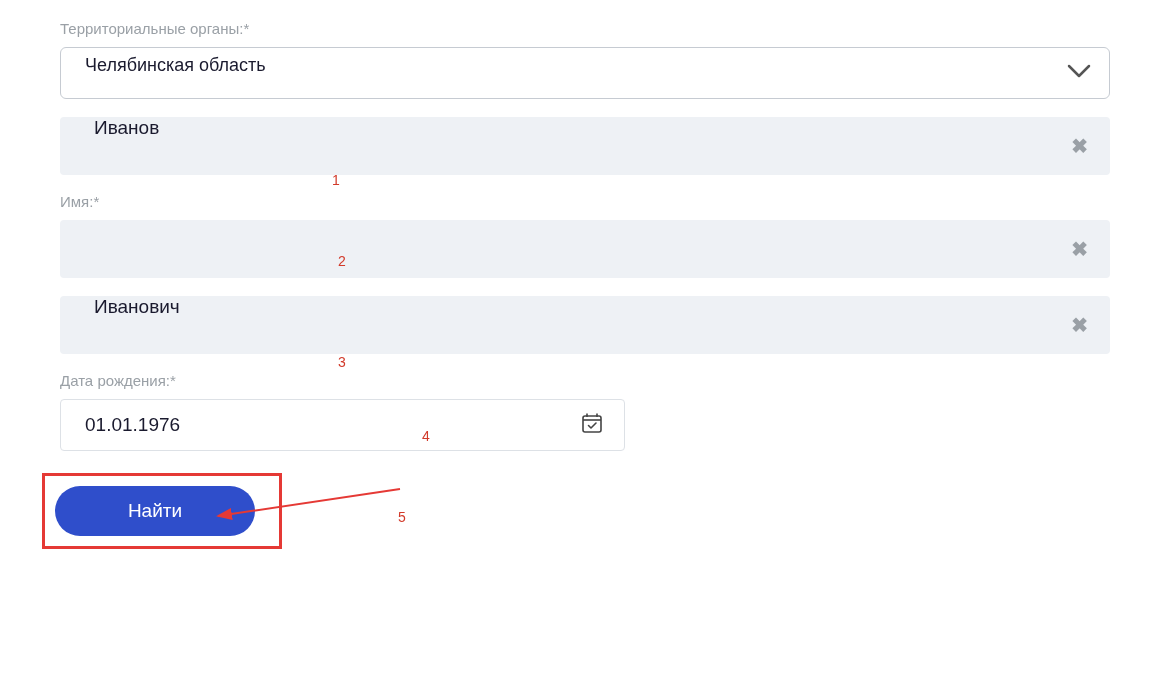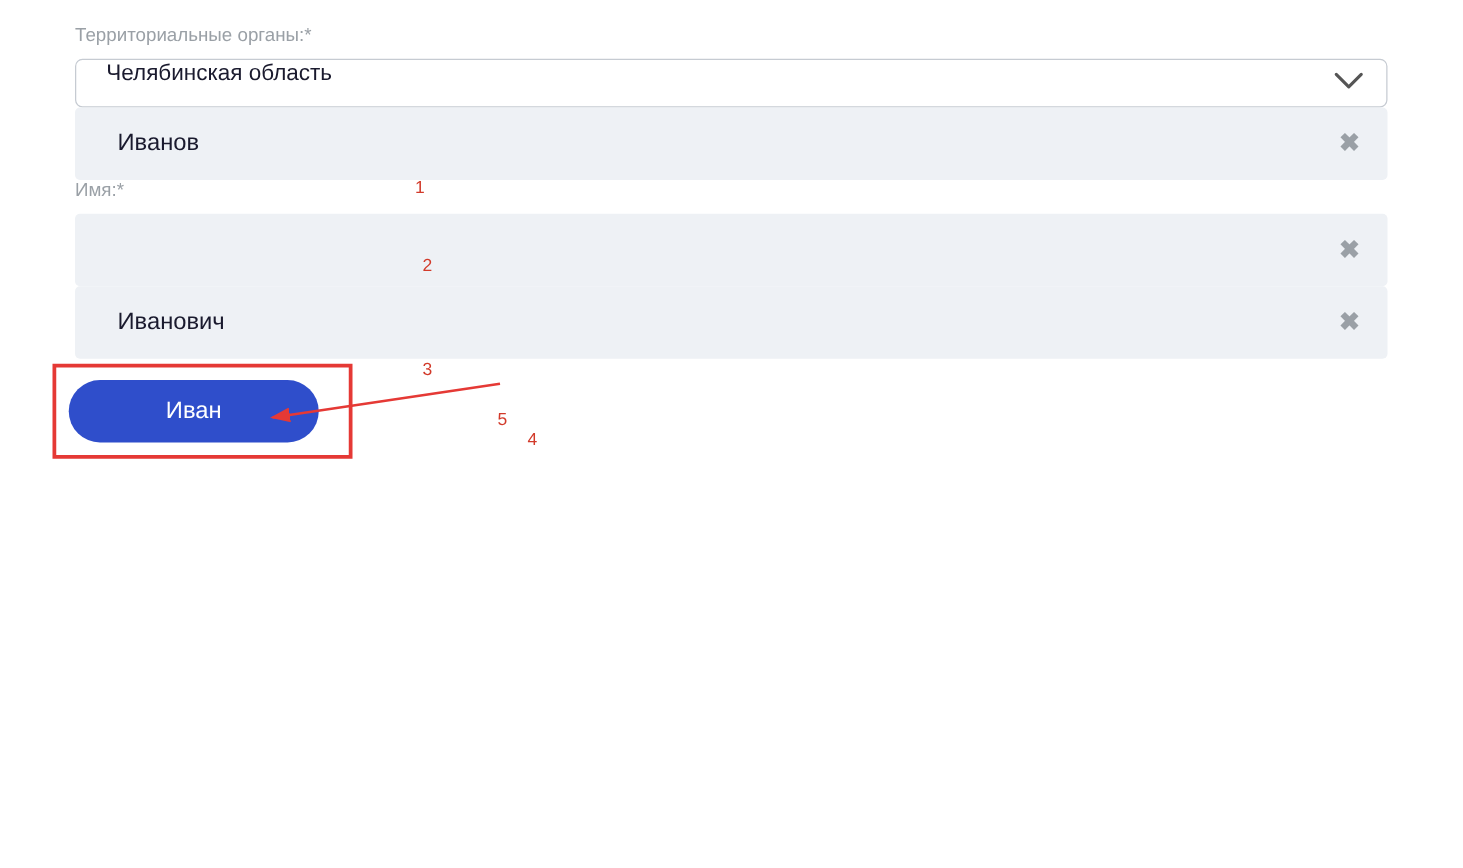--- a/index.html
+++ b/index.html
@@ -3,34 +3,35 @@
 <meta charset="utf-8">
 <style>
   * { box-sizing: border-box; margin: 0; padding: 0; }
   body {
     font-family: -apple-system, BlinkMacSystemFont, "Segoe UI", Arial, sans-serif;
     background: #ffffff;
     padding: 20px 60px;
     color: #333;
   }
   .form-group {
+    margin-bottom: 18px;
   }
   .form-label {
     display: block;
     color: #9aa0a6;
     font-size: 15px;
     margin-bottom: 10px;
     font-weight: 400;
   }
   .select-wrapper {
     position: relative;
     border: 1px solid #c6cbd2;
     border-radius: 6px;
     background: #fff;
-    height: 39px;
+    height: 52px;
     display: flex;
     align-items: center;
     padding: 0 50px 16px 24px;
     cursor: pointer;
   }
   .select-wrapper .select-value {
     color: #1a1a2e;
     font-size: 18px;
   }
   .chevron-down {
@@ -39,21 +40,21 @@
     top: 50%;
     transform: translateY(-50%);
     color: #555;
   }
   .input-wrapper {
     position: relative;
     background: #eef1f5;
     border-radius: 4px;
     height: 58px;
     display: flex;
-    align-items: center;
+    align-items: flex-start;
     padding: 0 60px 0 34px;
   }
   .input-wrapper input {
     border: none;
     background: transparent;
     font-size: 19px;
     color: #1a1a2e;
     width: 100%;
     outline: none;
   }
@@ -159,26 +160,39 @@
 
 <div class="form-group" style="position:relative">
   <div class="input-wrapper">
     <input type="text" value="Иванович" style="">
     <span class="clear-icon">✖</span>
   </div>
   <span class="annot" style="left:278px; top:58px;">3</span>
 </div>
 
 <div class="form-group" style="position:relative">
+  <label class="form-label">Дата рождения:*</label>
+  <div class="date-wrapper">
+    <input type="text" value="01.01.1976" style="">
+    <span class="calendar-icon">
+      <svg width="20" height="20" viewBox="0 0 20 20">
+        <rect x="1" y="3" width="18" height="16" rx="2" fill="none" stroke="#444" stroke-width="1.6"></rect>
+        <line x1="1" y1="7" x2="19" y2="7" stroke="#444" stroke-width="1.6"></line>
+        <line x1="5" y1="0.5" x2="5" y2="4" stroke="#444" stroke-width="1.6"></line>
+        <line x1="15" y1="0.5" x2="15" y2="4" stroke="#444" stroke-width="1.6"></line>
+        <polyline points="6.5,12.5 9,15 14,10" fill="none" stroke="#444" stroke-width="1.6" stroke-linecap="round" stroke-linejoin="round"></polyline>
+      </svg>
+    </span>
+  </div>
   <span class="annot" style="left:362px; top:56px;">4</span>
 </div>
 
 <div style="position:relative">
   <div class="submit-wrapper">
-    <button class="submit-button">Иван</button>
+    <button class="submit-button">Найти</button>
   </div>
   <svg class="arrow-svg" style="left:150px; top:15px;" width="200" height="40">
     <defs>
       <marker id="arrowhead" markerWidth="8" markerHeight="6" refX="7" refY="3" orient="auto">
         <polygon points="0 0, 8 3, 0 6" fill="#e53935"></polygon>
       </marker>
     </defs>
     <line x1="190" y1="5" x2="8" y2="32" stroke="#e53935" stroke-width="2" marker-end="url(#arrowhead)"></line>
   </svg>
   <span class="annot" style="left:338px; top:40px;">5</span>

